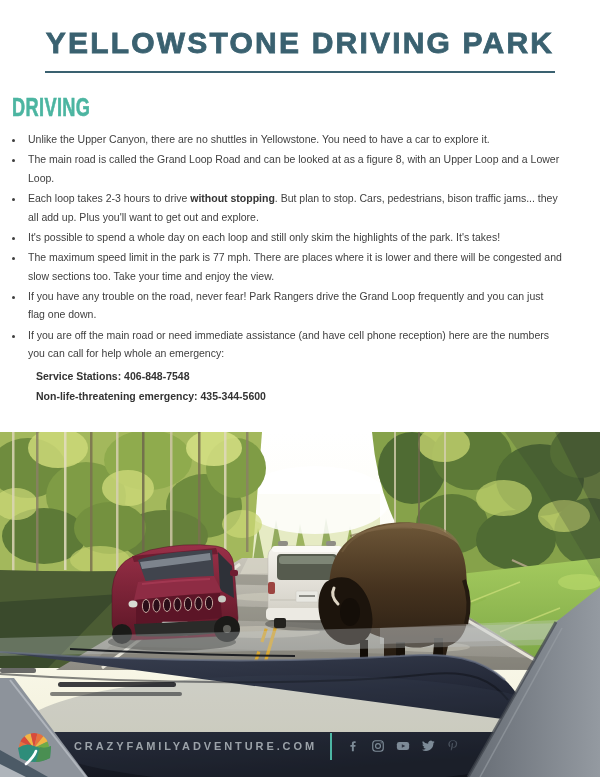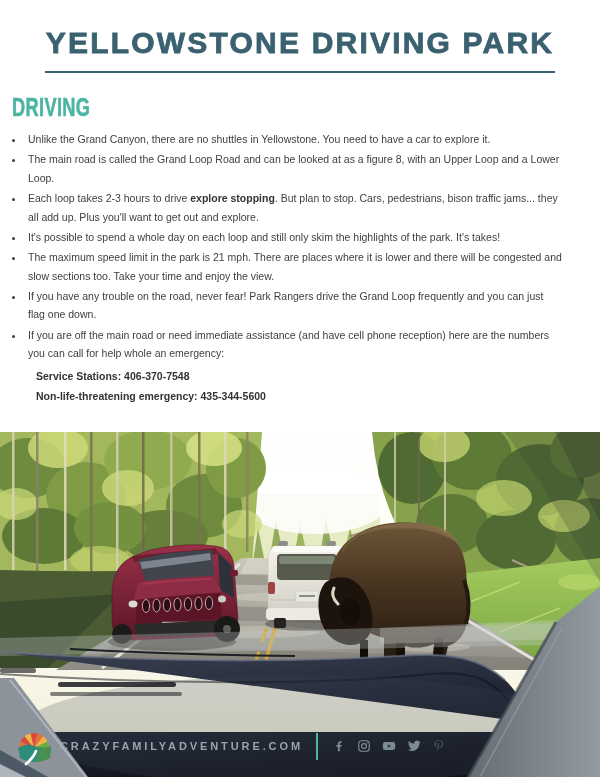--- a/index.html
+++ b/index.html
@@ -17,48 +17,48 @@
   ul.bullets li{margin:0 0 2px;padding-left:3px;}
   ul.bullets li strong{color:#353535;}
   .phones{margin:4px 0 0 24px;font-size:10.5px;font-weight:bold;color:#333;line-height:1.85;}
   .phone-line{margin-bottom:1px;}
   
   .photo{position:absolute;left:0;right:0;top:432px;bottom:0;overflow:hidden;}
   .photo svg.scene{display:block;width:100%;height:100%;}
   
   .footer{position:absolute;left:14px;right:10px;bottom:8px;height:46px;display:flex;align-items:center;}
   .site-logo{width:40px;height:44px;flex:0 0 auto;margin-right:6px;}
-  .site-name{font-size:11px;font-weight:bold;color:#a6adb3;letter-spacing:2.9px;white-space:nowrap;opacity:.92;}
+  .site-name{font-size:11px;font-weight:bold;color:#a6adb3;letter-spacing:2.9px;white-space:nowrap;opacity:.92;margin-left:14px;}
   .footer-divider{width:2px;height:27px;background:#4db6a4;margin:0 14px 0 13px;flex:0 0 auto;}
   .social{display:flex;align-items:center;gap:11px;}
   .social .sicon{width:14px;height:14px;color:#7d8b97;display:block;}
   .social .sicon svg{width:14px;height:14px;display:block;}
   .social .pinterest{opacity:.45;}
 </style>
 </head>
 <body>
 
 <div class="page">
 
   <h1 class="title">YELLOWSTONE DRIVING PARK</h1>
   <div class="title-rule"></div>
 
   <div class="content">
     <h2 class="driving-heading">DRIVING</h2>
     <ul class="bullets">
-      <li><span>Unlike the Grand Canyon, there are no shuttles in Yellowstone. You need to have a car to explore it.</span></li>
+      <li><span>Unlike the Upper Canyon, there are no shuttles in Yellowstone. You need to have a car to explore it.</span></li>
       <li><span>The main road is called the Grand Loop Road and can be looked at as a figure 8, with an Upper Loop and a Lower Loop.</span></li>
-      <li><span>Each loop takes 2-3 hours to drive </span><strong>explore stopping</strong><span>. But plan to stop. Cars, pedestrians, bison traffic jams... they all add up. Plus you'll want to get out and explore.</span></li>
+      <li><span>Each loop takes 2-3 hours to drive </span><strong>without stopping</strong><span>. But plan to stop. Cars, pedestrians, bison traffic jams... they all add up. Plus you'll want to get out and explore.</span></li>
       <li><span>It's possible to spend a whole day on each loop and still only skim the highlights of the park. It's takes!</span></li>
-      <li><span>The maximum speed limit in the park is 21 mph. There are places where it is lower and there will be congested and slow sections too. Take your time and enjoy the view.</span></li>
+      <li><span>The maximum speed limit in the park is 77 mph. There are places where it is lower and there will be congested and slow sections too. Take your time and enjoy the view.</span></li>
       <li><span>If you have any trouble on the road, never fear! Park Rangers drive the Grand Loop frequently and you can just flag one down.</span></li>
       <li><span>If you are off the main road or need immediate assistance (and have cell phone reception) here are the numbers you can call for help whole an emergency:</span></li>
     </ul>
     <div class="phones">
-      <div class="phone-line">Service Stations: 406-370-7548</div>
+      <div class="phone-line">Service Stations: 406-848-7548</div>
       <div class="phone-line">Non-life-threatening emergency: 435-344-5600</div>
     </div>
   </div>
 
   <div class="photo">
     <svg class="scene" viewBox="0 0 600 345" preserveAspectRatio="none">
       <defs>
         <linearGradient id="sky" x1="0" y1="0" x2="0" y2="1">
           <stop offset="0" stop-color="#ffffff"></stop>
             <stop offset="0.55" stop-color="#fbfaee"></stop>

